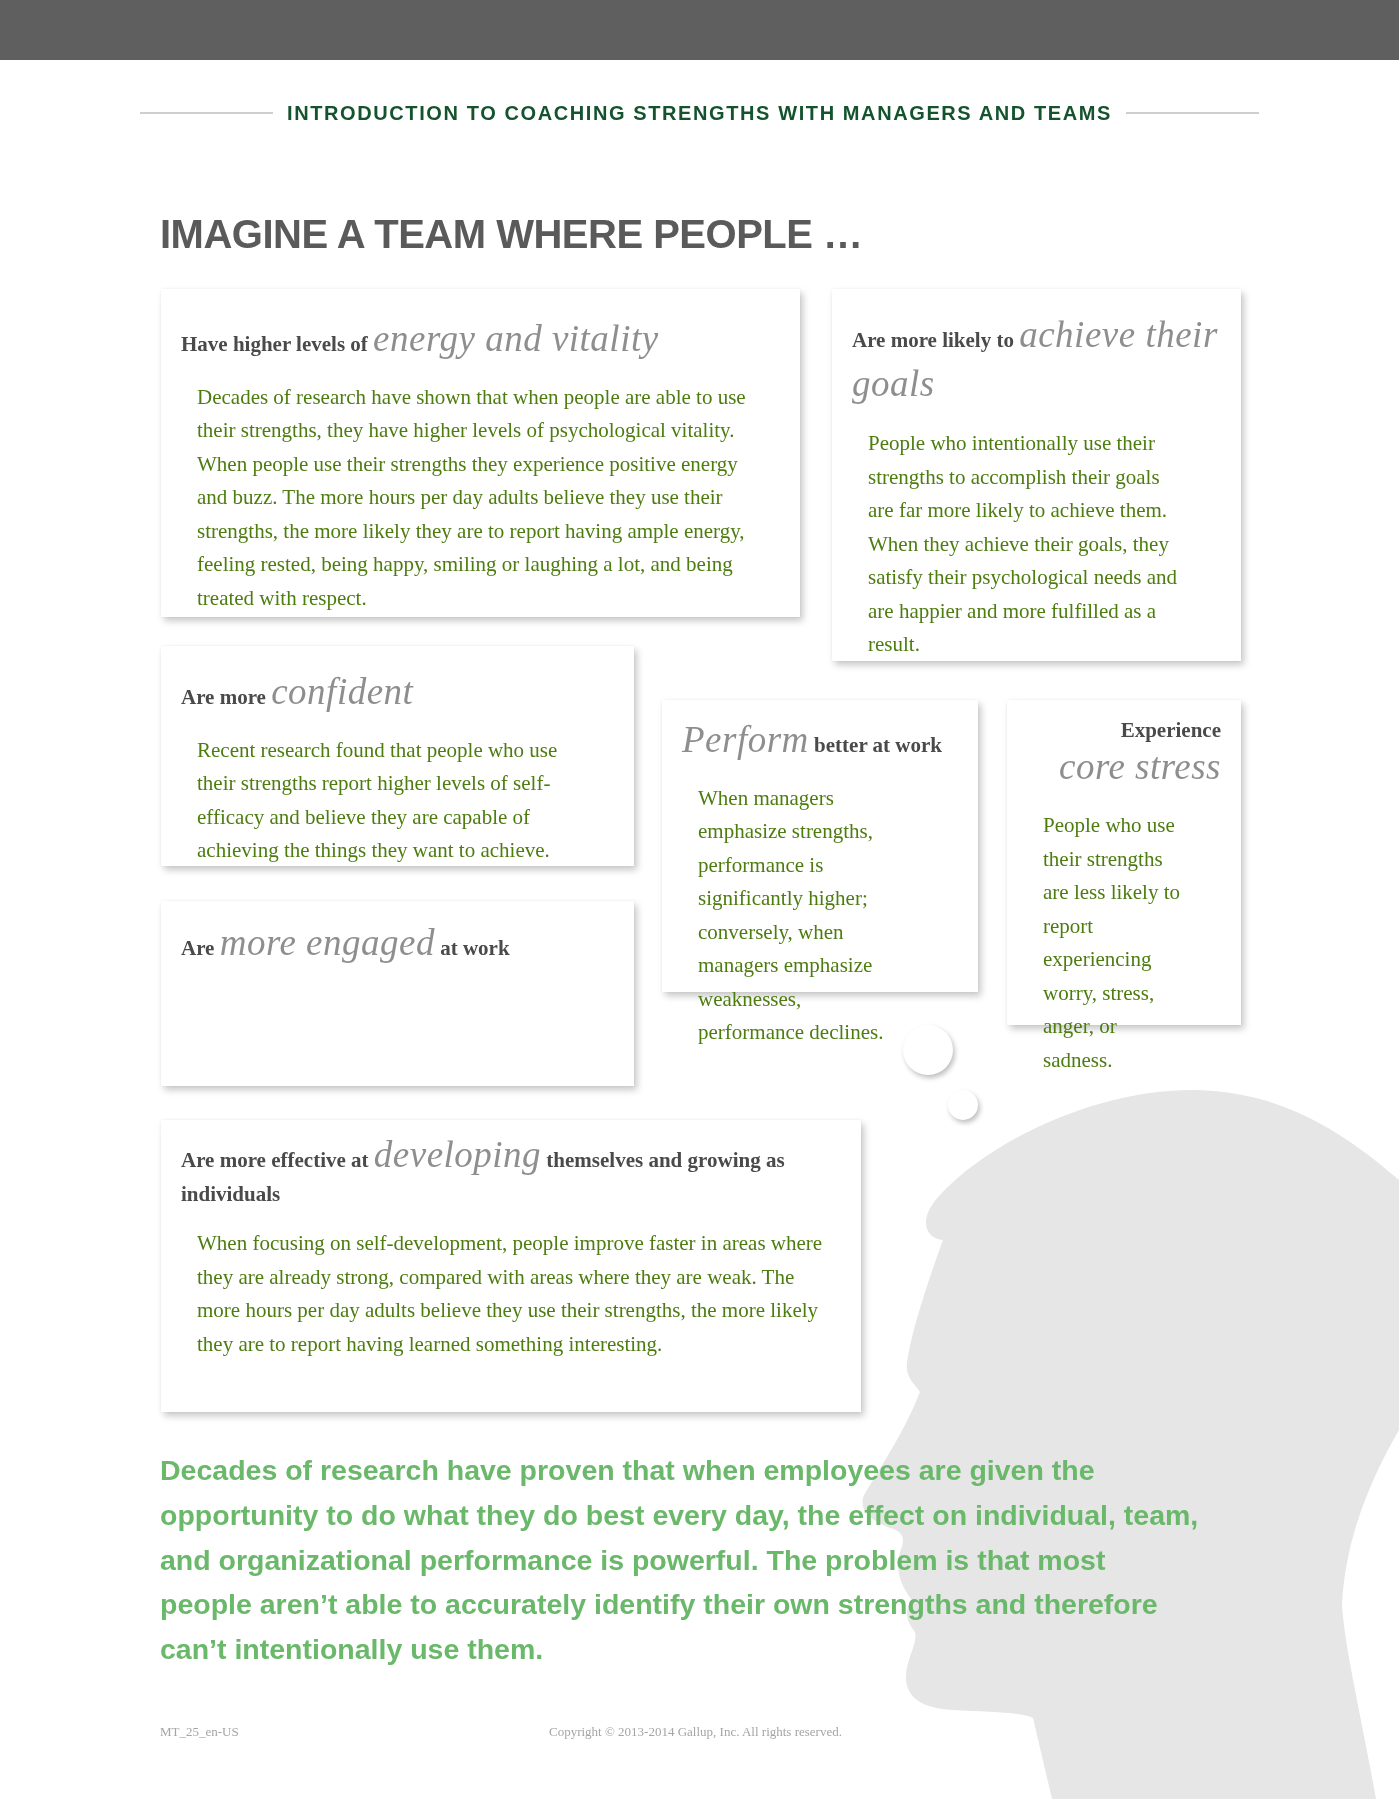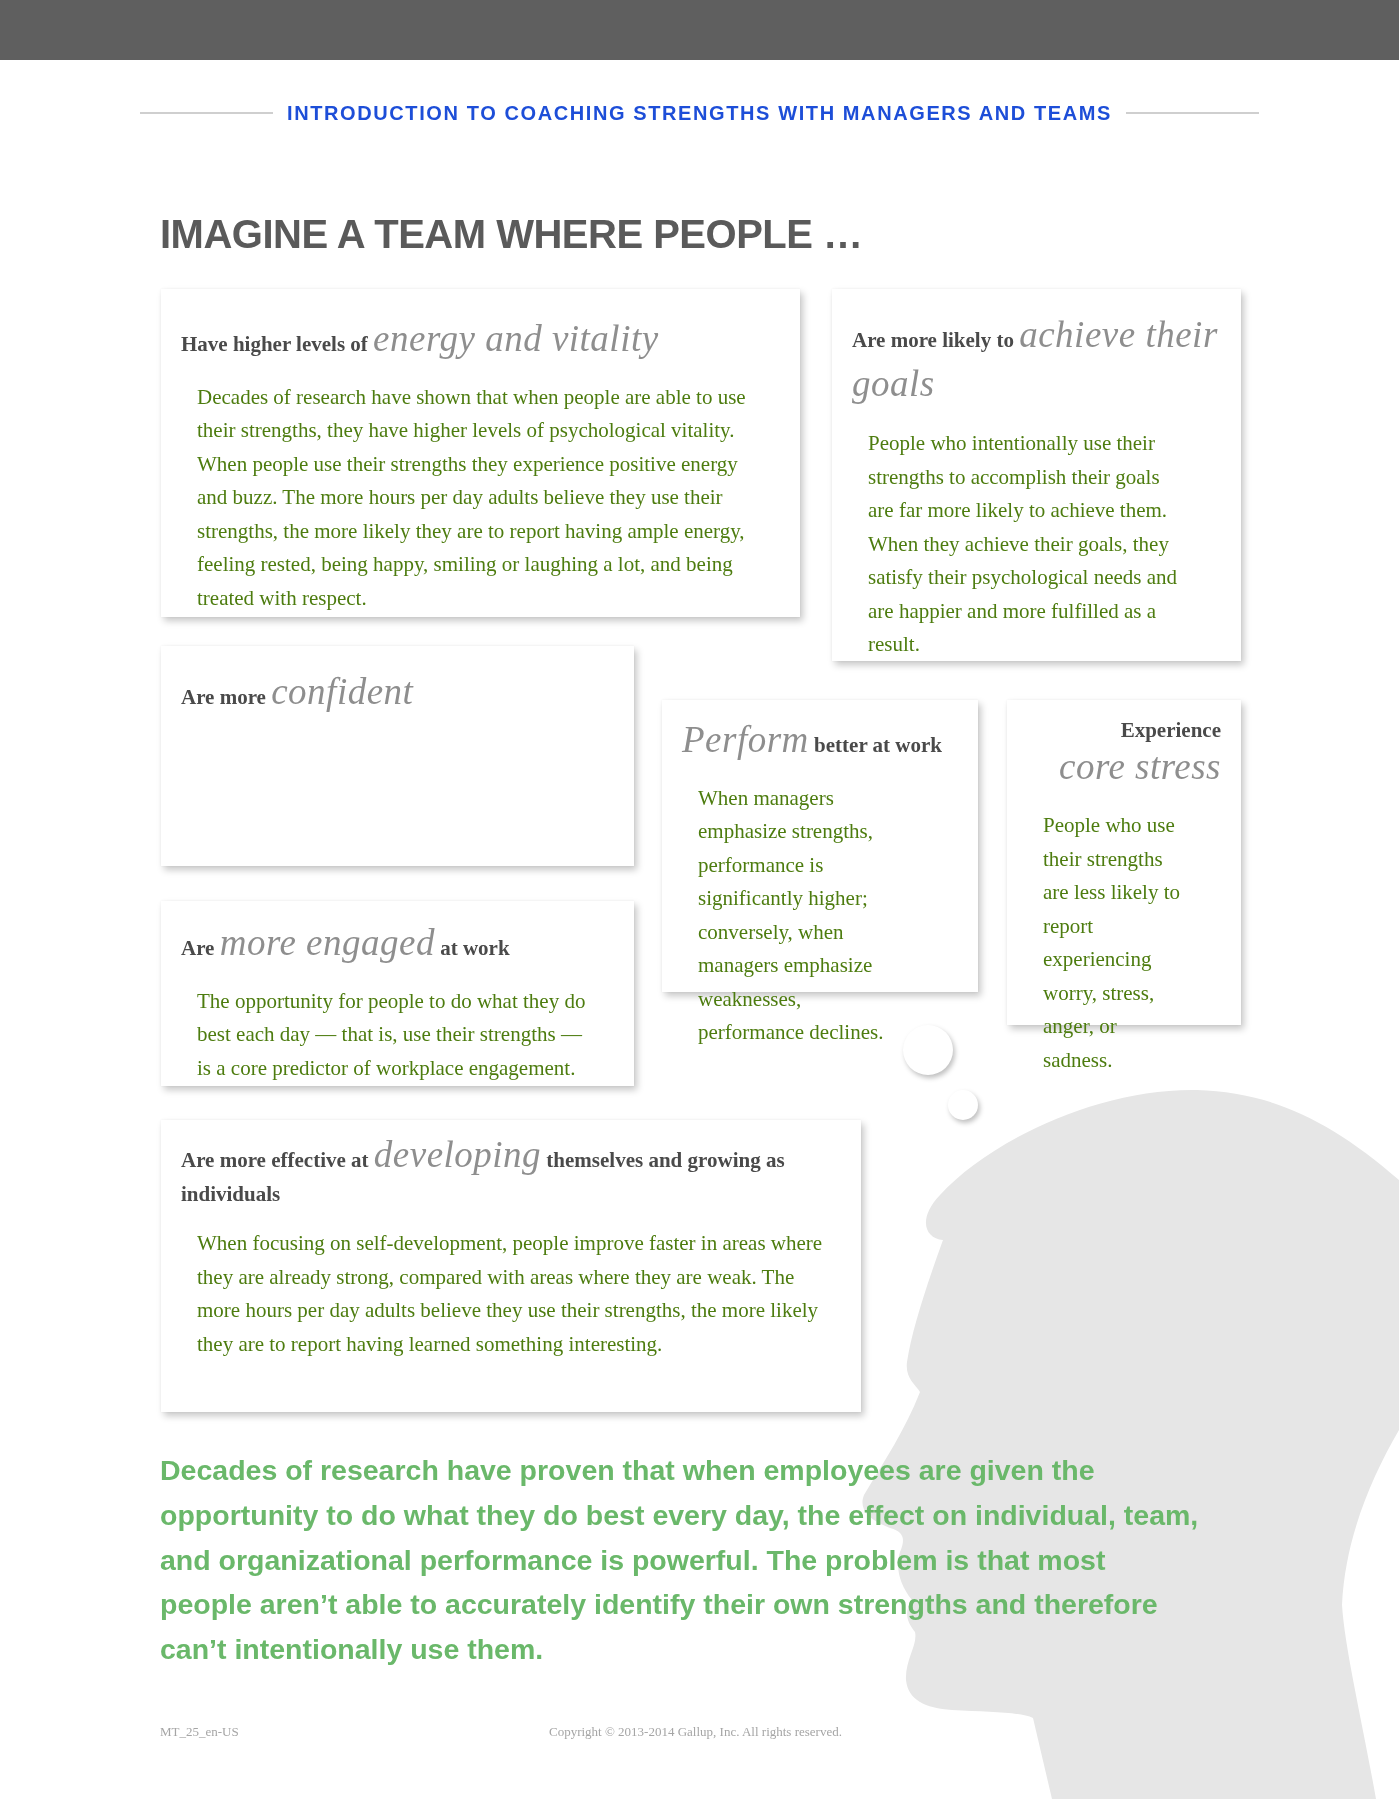--- a/index.html
+++ b/index.html
@@ -7,21 +7,21 @@
     width: 1399px; height: 1799px; position: relative; overflow: hidden;
     background: #ffffff;
     font-family: "Liberation Serif", "DejaVu Serif", serif;
     color: #555555;
   }
   .topbar { position: absolute; left: 0; top: 0; width: 1399px; height: 60px; background: #5f5f5f; }
   .running-head { position: absolute; left: 140px; top: 98px; width: 1119px; height: 30px; display: flex; align-items: center; }
   .running-head .rule { flex: 1; height: 2px; background: #cfcfcf; }
   .running-head .rh-text {
     font-family: "Liberation Sans", "DejaVu Sans", sans-serif; font-weight: bold;
-    font-size: 20px; letter-spacing: 1.6px; color: #1d4ed8; padding: 0 14px; white-space: nowrap;
+    font-size: 20px; letter-spacing: 1.6px; color: #14532d; padding: 0 14px; white-space: nowrap;
   }
   .page-title {
     position: absolute; left: 160px; top: 212px; margin: 0;
     font-family: "Liberation Sans", "DejaVu Sans", sans-serif; font-weight: bold;
     font-size: 40px; color: #5a5a5a; letter-spacing: -0.5px; white-space: nowrap;
   }
   .head-silhouette { position: absolute; left: 0; top: 0; width: 1399px; height: 1799px; pointer-events: none; }
   .card {
     position: absolute; background: #ffffff; box-sizing: border-box;
     box-shadow: 3px 4px 7px rgba(0,0,0,0.22), 0 0 2px rgba(0,0,0,0.06);
@@ -84,25 +84,25 @@
   <p class="card-body">Decades of research have shown that when people are able to use their strengths, they have higher levels of psychological vitality. When people use their strengths they experience positive energy and buzz. The more hours per day adults believe they use their strengths, the more likely they are to report having ample energy, feeling rested, being happy, smiling or laughing a lot, and being treated with respect.</p>
 </div>
 
 <div class="card" style="left:832px; top:289px; width:409px; height:372px; padding-top:24px;">
   <p class="card-heading" style="line-height:44px;"><span>Are more likely to </span><span class="accent">achieve their goals</span></p>
   <p class="card-body" style="padding-right:20px;">People who intentionally use their strengths to accomplish their goals are far more likely to achieve them. When they achieve their goals, they satisfy their psychological needs and are happier and more fulfilled as a result.</p>
 </div>
 
 <div class="card" style="left:161px; top:646px; width:473px; height:220px; padding-top:20px;">
   <p class="card-heading"><span>Are more </span><span class="accent">confident</span></p>
+  <p class="card-body">Recent research found that people who use their strengths report higher levels of self-efficacy and believe they are capable of achieving the things they want to achieve.</p>
 </div>
 
 <div class="card" style="left:161px; top:901px; width:473px; height:185px; padding-top:16px;">
   <p class="card-heading"><span>Are </span><span class="accent">more engaged</span><span> at work</span></p>
-  <p class="card-body">The opportunity for people to do what they do best each day — that is, use their strengths — is a core predictor of workplace engagement.</p>
 </div>
 
 <div class="card" style="left:662px; top:700px; width:316px; height:292px; padding-top:14px;">
   <p class="card-heading"><span class="accent">Perform</span><span> better at work</span></p>
   <p class="card-body" style="padding-right:30px;">When managers emphasize strengths, performance is significantly higher; conversely, when managers emphasize weaknesses, performance declines.</p>
 </div>
 
 <div class="card" style="left:1007px; top:700px; width:234px; height:325px; padding-top:16px;">
   <p class="card-heading" style="margin-bottom:0;text-align:right;"><span>Experience</span></p>
   <p class="card-heading" style="text-align:right; margin-top:-4px;"><span class="accent">core stress</span></p>

